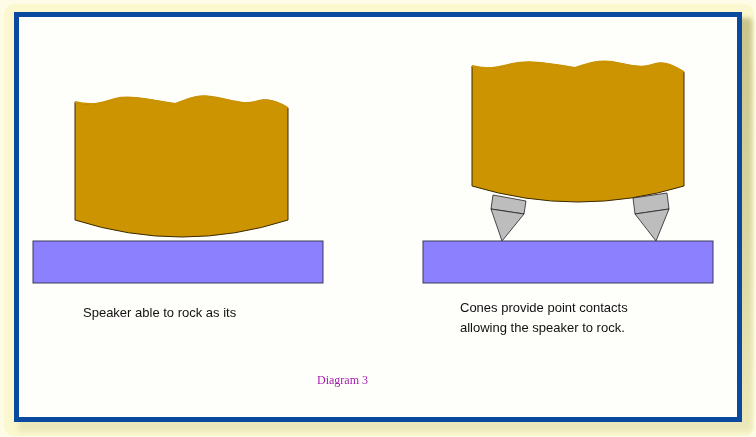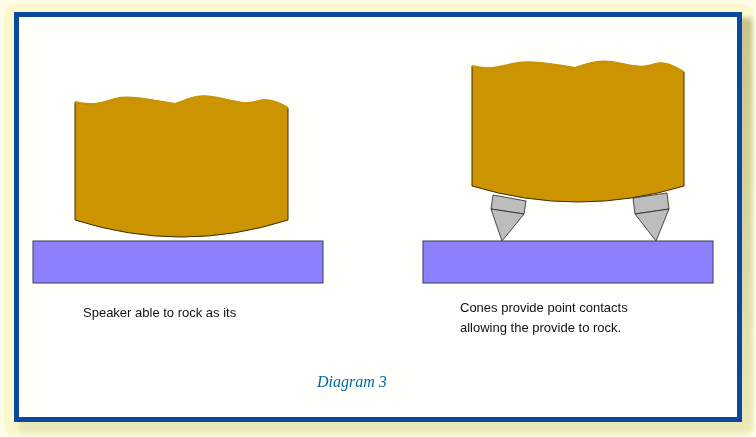--- a/index.html
+++ b/index.html
@@ -22,21 +22,21 @@
     border: 5px solid #0a4a9e; background: #fefefb;
   }
   svg.diagram { position: absolute; left: 0; top: 0; }
   .caption {
     position: absolute; font-size: 13px; line-height: 20px; color: #111;
   }
   .cap-left { left: 83px; top: 303px; width: 240px; }
   .cap-right { left: 460px; top: 298px; width: 250px; }
   .title {
     position: absolute; left: 317px; top: 373px; font-family: "Liberation Serif", serif;
-    font-size: 16px; color: #0369a1; font-style: italic;
+    font-size: 12px; color: #a21caf;
   }
 </style>
 </head>
 <body>
 
 <div class="glow"></div>
 <div class="shadow"></div>
 <div class="frame"></div>
 
 <svg class="diagram" width="756" height="437" viewBox="0 0 756 437">
@@ -63,16 +63,16 @@
 
   <rect x="423" y="241" width="290" height="42" fill="#8c80ff" stroke="#3a3a5a" stroke-width="1"></rect>
 </svg>
 
 <div class="caption cap-left">
   <div>Speaker able to rock as its</div>
 </div>
 
 <div class="caption cap-right">
   <div>Cones provide point contacts</div>
-  <div>allowing the provide to rock.</div>
+  <div>allowing the speaker to rock.</div>
 </div>
 
 <div class="title">Diagram 3</div>
 
 </body></html>

